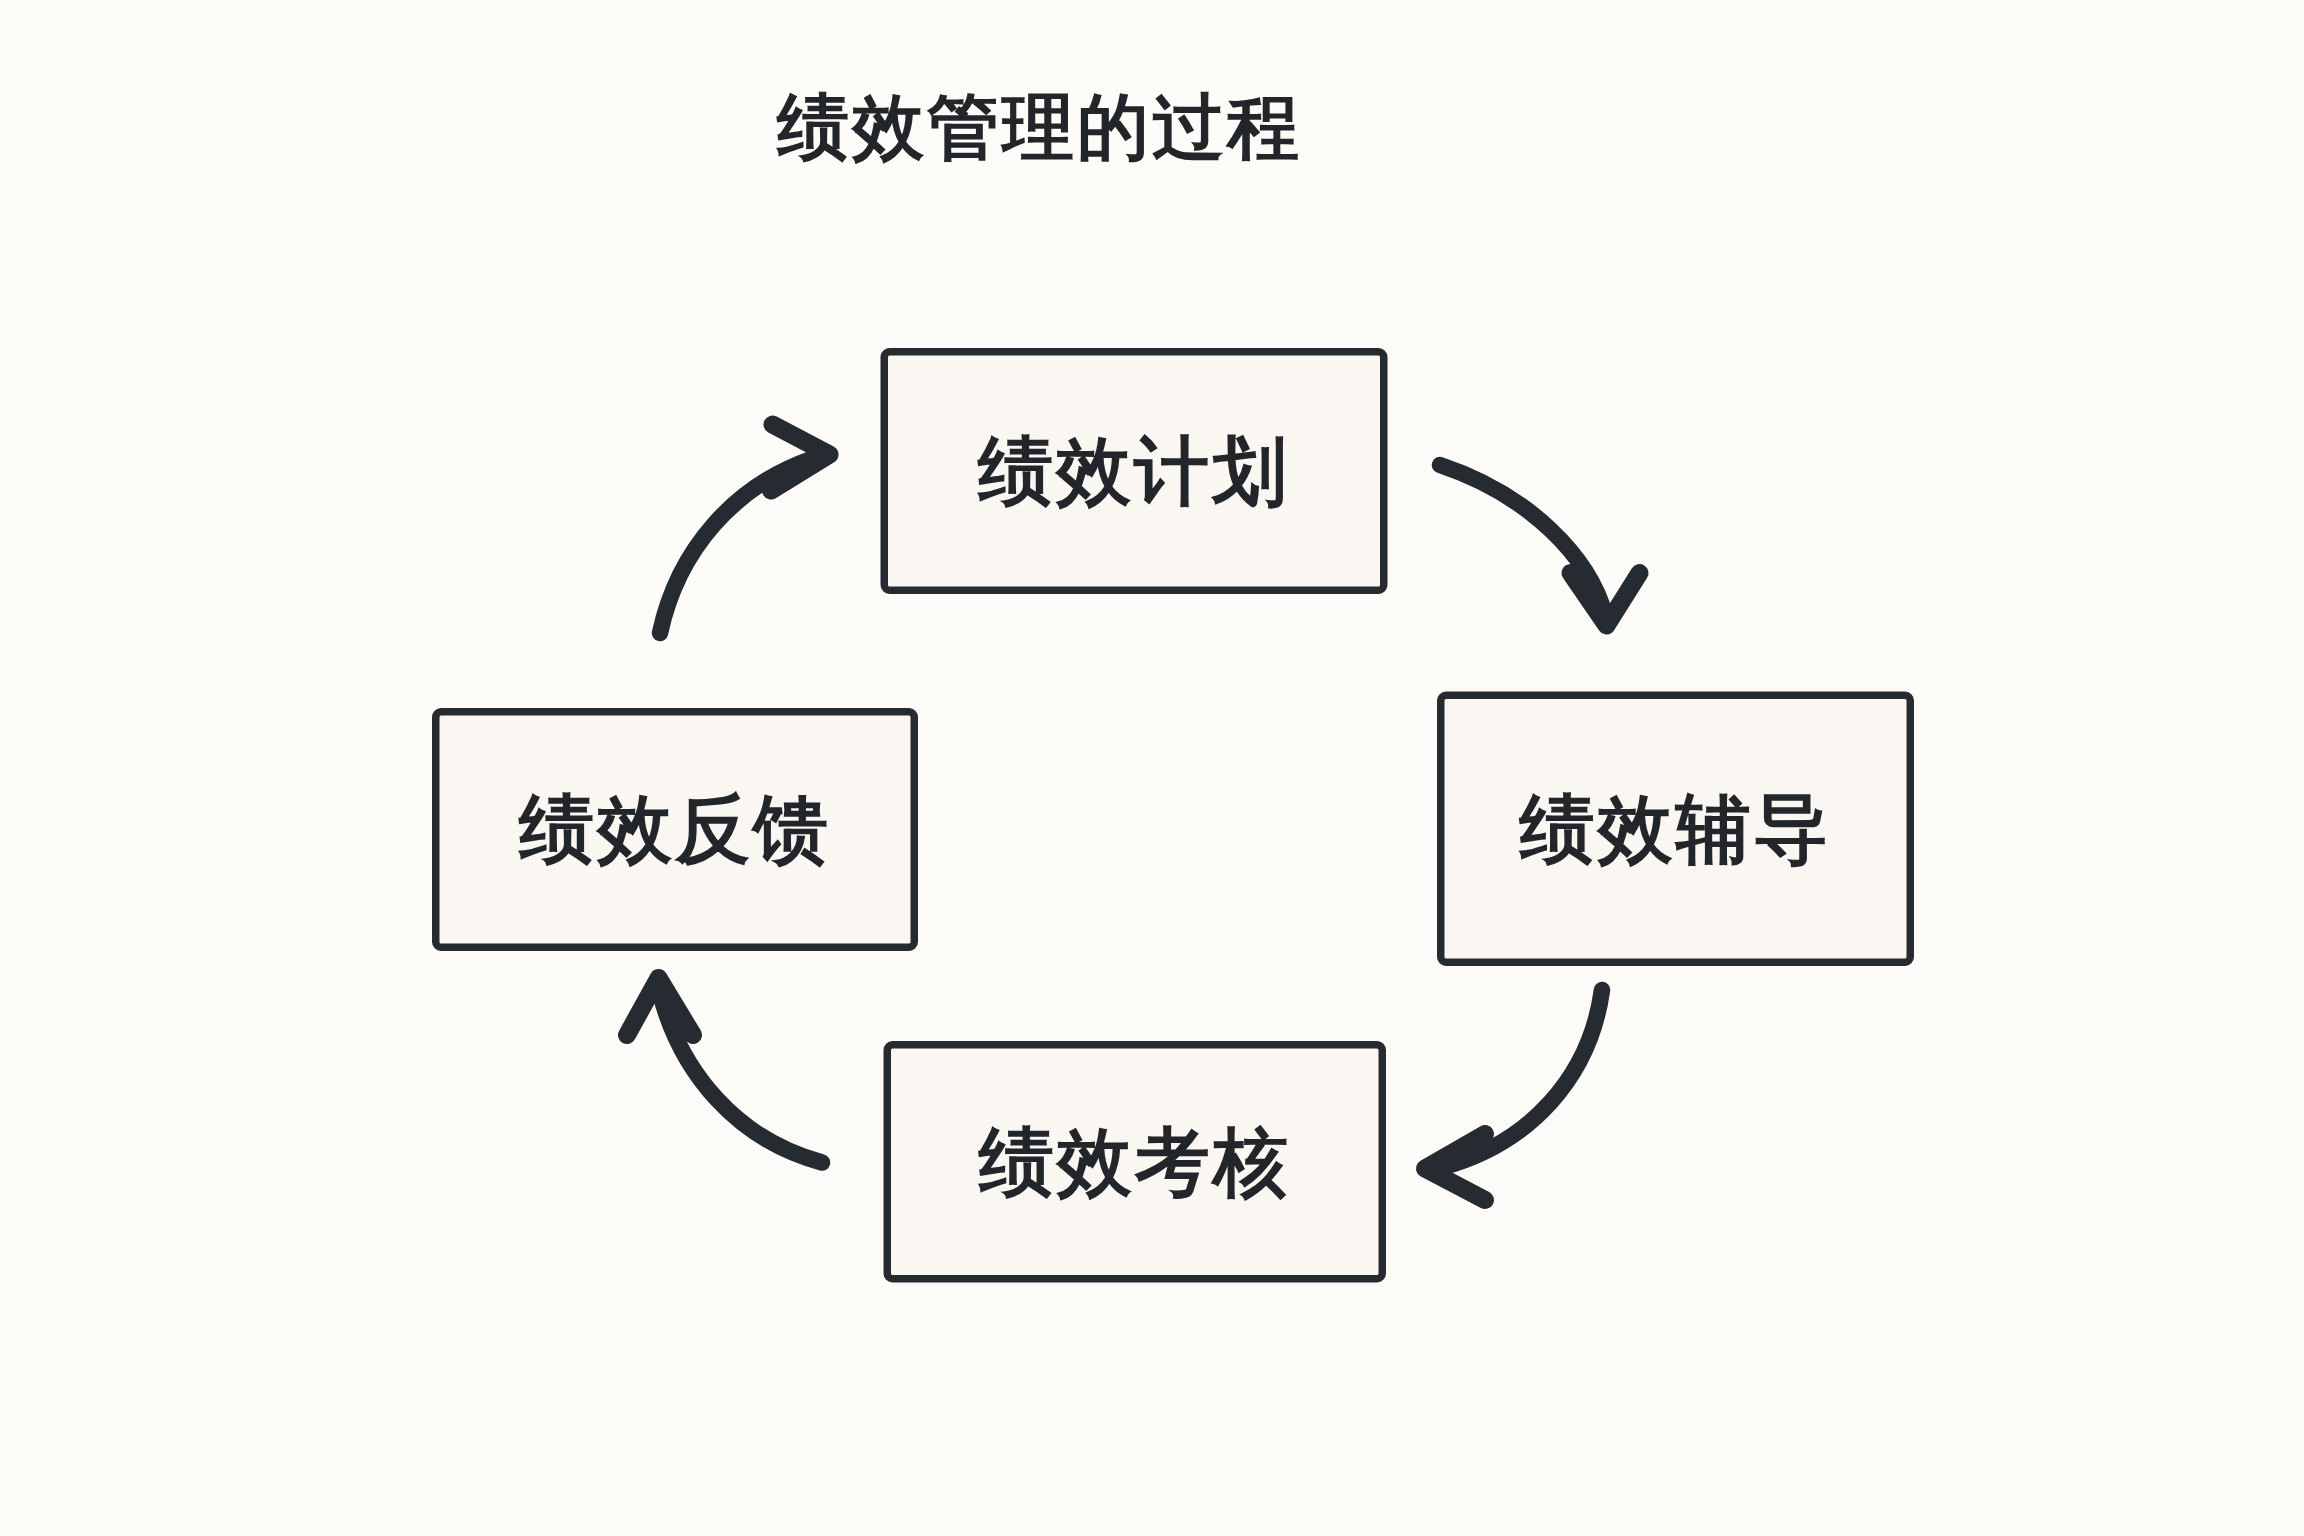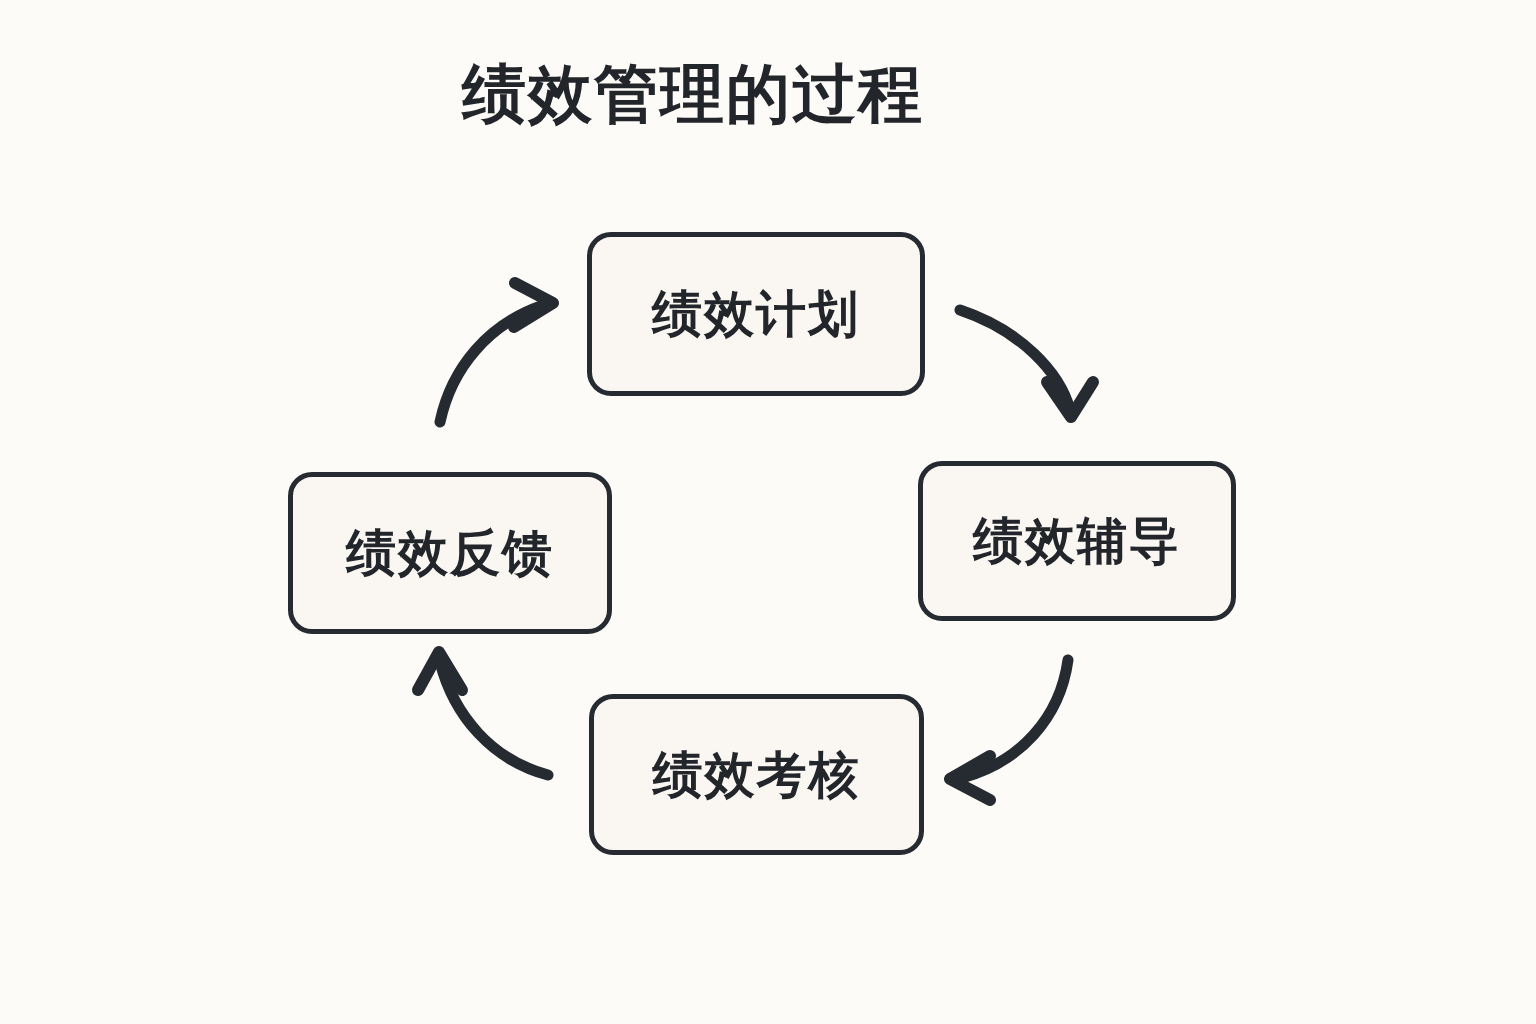--- a/index.html
+++ b/index.html
@@ -16,47 +16,47 @@
     height: 1024px;
     background: #FDFBF7;
     overflow: hidden;
   }
   #diagram-title {
     position: absolute;
     left: 0;
     top: 62px;
     width: 1386px;
     text-align: center;
-    font-size: 64px;
+    font-size: 48px;
     font-weight: 700;
     letter-spacing: 2px;
     color: #22262B;
     line-height: 1.0;
     font-family: "Liberation Sans", "DejaVu Sans", sans-serif;
   }
   .node-box {
     position: absolute;
     box-sizing: border-box;
     background: #FAF7F3;
     border: 5px solid #262A31;
-    border-radius: 24px;
+    border-radius: 6px;
     display: flex;
     align-items: center;
     justify-content: center;
   }
   .node-label {
     font-size: 50px;
     font-weight: 700;
     color: #22262B;
     letter-spacing: 2px;
     white-space: nowrap;
     line-height: 1.0;
   }
   #node-plan   { left: 587px; top: 232px; width: 338px; height: 164px; }
-  #node-coach  { left: 918px; top: 461px; width: 318px; height: 160px; }
+  #node-coach  { left: 958px; top: 461px; width: 318px; height: 183px; }
   #node-review { left: 589px; top: 694px; width: 335px; height: 161px; }
   #node-feedback { left: 288px; top: 460px; width: 324px; height: 162px; margin-top: 12px; }
   #arrow-layer {
     position: absolute;
     left: 0;
     top: 0;
     width: 1536px;
     height: 1024px;
     pointer-events: none;
   }

